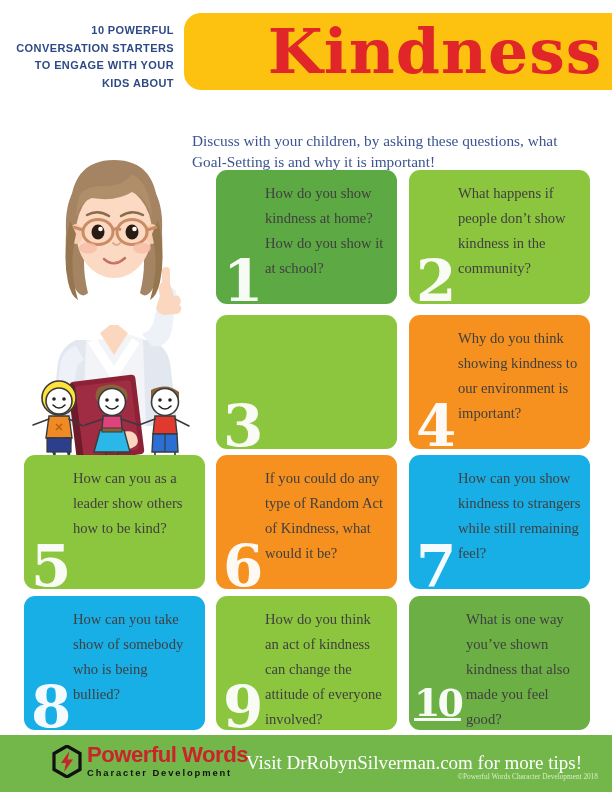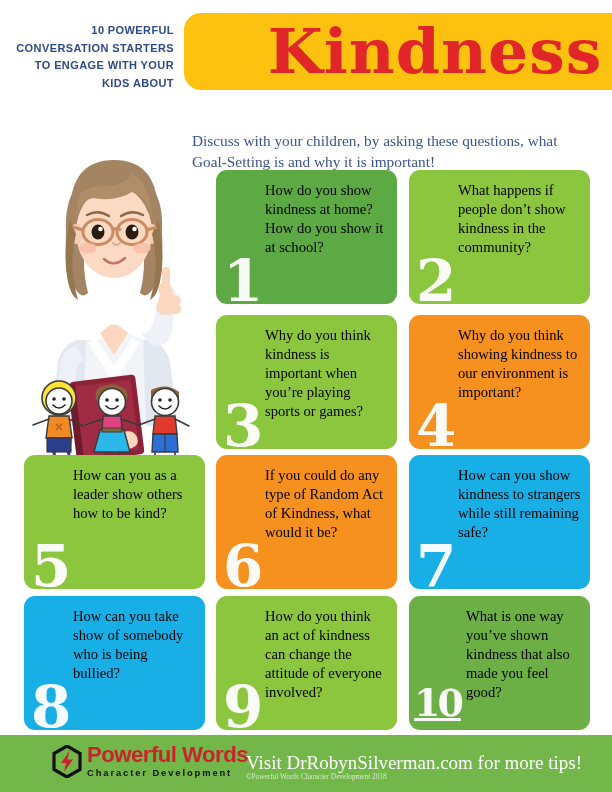--- a/index.html
+++ b/index.html
@@ -72,22 +72,22 @@
     letter-spacing:-2px;
   }
   .card.wide-num .num{font-size:38px;letter-spacing:-3px;left:5px;bottom:-2px;text-decoration:underline;}
   .card .qtext{
     position:absolute;
     top:11px;
     left:49px;
     right:9px;
     font-family:"Liberation Serif", serif;
     font-size:14.6px;
-    line-height:19px;
-    color:#000000;
+    line-height:25px;
+    color:#404040;
   }
   .card.wide-num .qtext{left:57px;}
 
   
   .footer{
     position:absolute;left:0;top:735px;width:612px;height:57px;
     background:#73B74B;
   }
   .logo-wrap{
     position:absolute;left:24px;top:744px;
@@ -118,21 +118,21 @@
     position:absolute;left:246px;top:752px;width:352px;
     font-family:"Liberation Serif", serif;
     font-size:19px;
     line-height:22px;
     color:#ffffff;
     white-space:nowrap;
   }
   .visit-line b{font-weight:normal;}
   .copyright{
     position:absolute;left:246px;top:772px;width:352px;
-    text-align:left;
+    text-align:right;
     font-family:"Liberation Serif", serif;
     font-size:7.3px;
     line-height:9px;
     color:#D8EBC6;
   }
 </style>
 </head>
 <body>
 
 <div class="header">
@@ -242,37 +242,36 @@
     <div class="card" style="left: 216px; top: 170px; width: 181px; height: 134px; background: rgb(93, 169, 68);">
       <div class="num">1</div>
       <div class="qtext">How do you show kindness at home?  How do you show it at school?</div>
     </div>
     <div class="card" style="left: 409px; top: 170px; width: 181px; height: 134px; background: rgb(140, 198, 62);">
       <div class="num">2</div>
       <div class="qtext">What happens if people don’t show kindness in the community?</div>
     </div>
     <div class="card" style="left: 216px; top: 315px; width: 181px; height: 134px; background: rgb(140, 198, 62);">
       <div class="num">3</div>
-      <div class="qtext">Why do you think kindness is important when you’re playing sports or games?</div>
     </div>
     <div class="card" style="left: 409px; top: 315px; width: 181px; height: 134px; background: rgb(246, 144, 30);">
       <div class="num">4</div>
       <div class="qtext">Why do you think showing kindness to our environment is important?</div>
     </div>
     <div class="card" style="left: 24px; top: 455px; width: 181px; height: 134px; background: rgb(140, 198, 62);">
       <div class="num">5</div>
       <div class="qtext">How can you as a leader show others how to be kind?</div>
     </div>
     <div class="card" style="left: 216px; top: 455px; width: 181px; height: 134px; background: rgb(246, 144, 30);">
       <div class="num">6</div>
       <div class="qtext">If you could do any type of Random Act of Kindness, what would it be?</div>
     </div>
     <div class="card" style="left: 409px; top: 455px; width: 181px; height: 134px; background: rgb(24, 174, 230);">
       <div class="num">7</div>
-      <div class="qtext">How can you show kindness to strangers while still remaining safe?</div>
+      <div class="qtext">How can you show kindness to strangers while still remaining feel?</div>
     </div>
     <div class="card" style="left: 24px; top: 596px; width: 181px; height: 134px; background: rgb(24, 174, 230);">
       <div class="num">8</div>
       <div class="qtext">How can you take show of somebody who is being bullied?</div>
     </div>
     <div class="card" style="left: 216px; top: 596px; width: 181px; height: 134px; background: rgb(140, 198, 62);">
       <div class="num">9</div>
       <div class="qtext">How do you think an act of kindness can change the attitude of everyone involved?</div>
     </div>
     <div class="card wide-num" style="left: 409px; top: 596px; width: 181px; height: 134px; background: rgb(108, 175, 69);">

